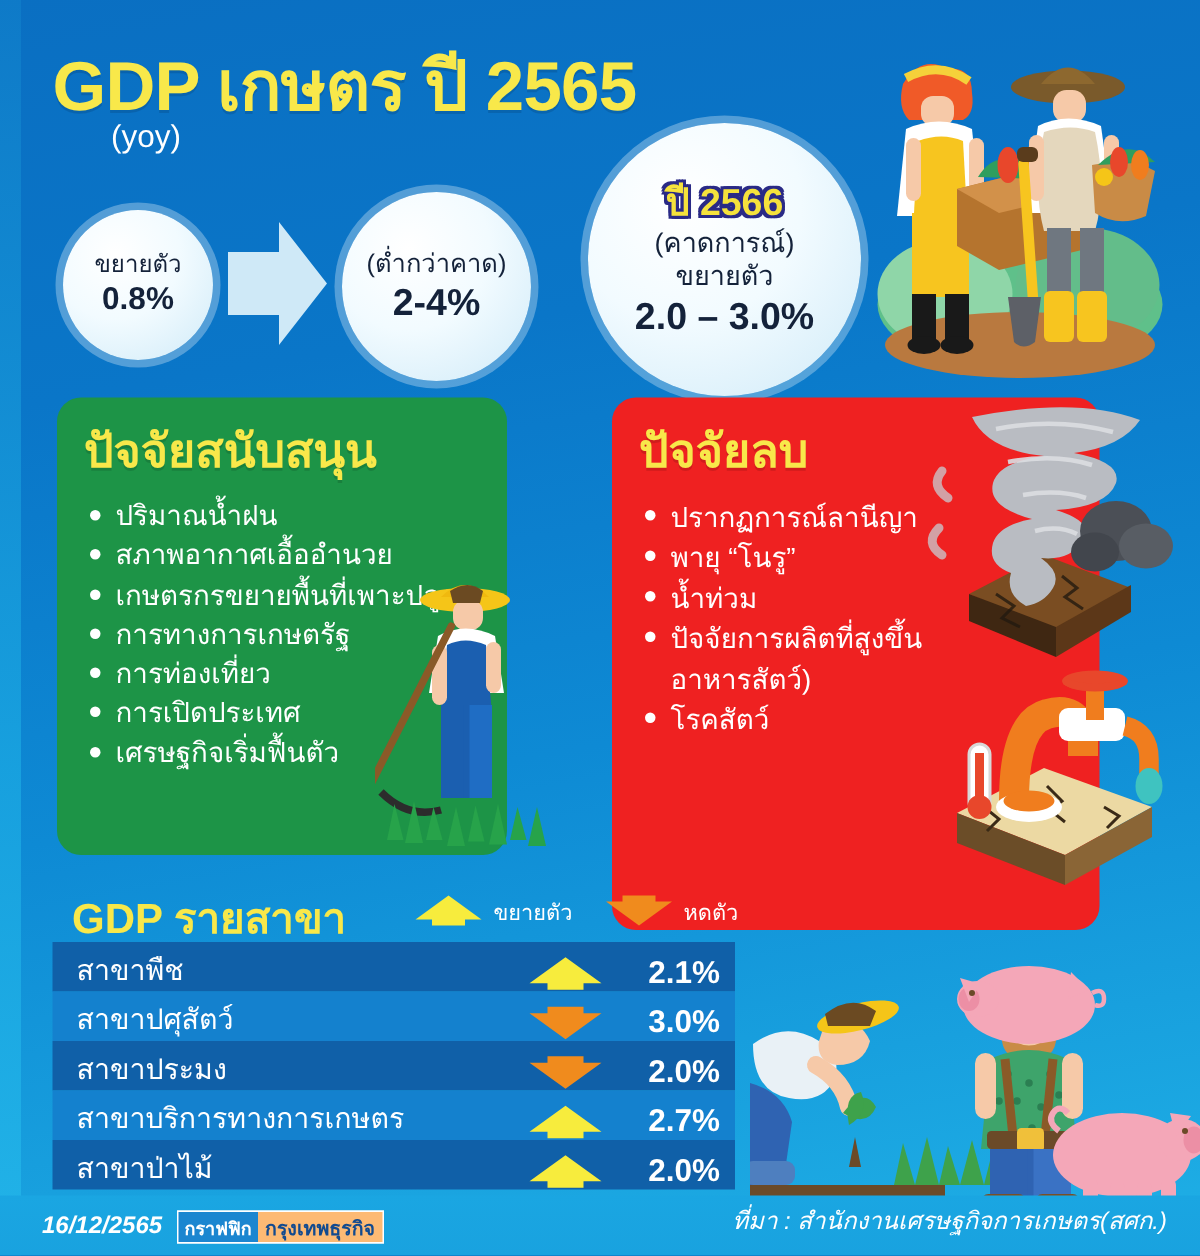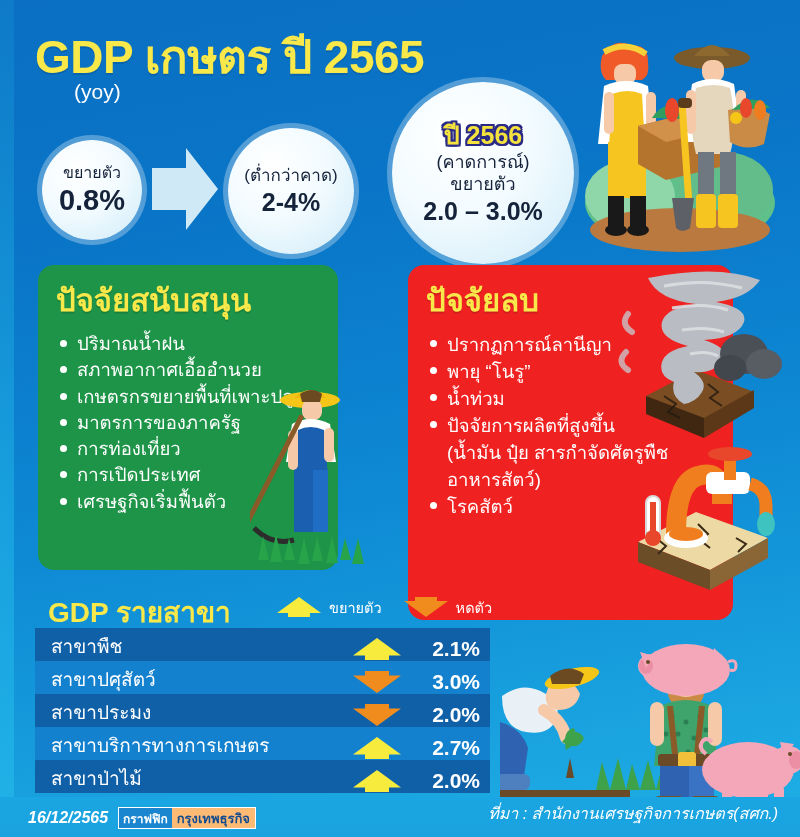--- a/index.html
+++ b/index.html
@@ -35,21 +35,21 @@
   
   .circ{
     position:absolute;border-radius:50%;
     background:radial-gradient(circle at 35% 30%,#ffffff 0%,#f2fbff 45%,#cfeaf8 100%);
     box-shadow:0 0 0 5px rgba(255,255,255,.30);
     display:flex;flex-direction:column;align-items:center;justify-content:center;
     color:#14223a;text-align:center;line-height:1.12;
   }
   .circ1{left:42px;top:140px;width:100px;height:100px;}
   .circ1 .lab{font-size:16px;}
-  .circ1 .val{font-size:29px;font-weight:bold;margin-top:2px;}
+  .circ1 .val{font-size:21px;font-weight:bold;margin-top:2px;}
   .circ2{left:228px;top:128px;width:126px;height:126px;}
   .circ2 .lab{font-size:17px;}
   .circ2 .val{font-size:25px;font-weight:bold;margin-top:3px;}
   .circ3{left:392px;top:82px;width:182px;height:182px;}
   .circ3 .yr{font-size:25px;font-weight:bold;color:#f5e23c;
     text-shadow:
       -2px -2px 0 #2a2a86, 2px -2px 0 #2a2a86,
       -2px  2px 0 #2a2a86, 2px  2px 0 #2a2a86,
        0px  2px 0 #2a2a86, 0px -2px 0 #2a2a86,
        2px  0px 0 #2a2a86,-2px  0px 0 #2a2a86;}
@@ -240,21 +240,21 @@
       <rect x="118" y="80" width="14" height="10" rx="4" fill="#5a3c1c"></rect>
     </g>
   </svg>
 
   <div class="panel panel-green">
     <h2>ปัจจัยสนับสนุน</h2>
     <ul>
       <li>ปริมาณน้ำฝน</li>
       <li>สภาพอากาศเอื้ออำนวย</li>
       <li>เกษตรกรขยายพื้นที่เพาะปลูก</li>
-      <li>มาตรการของภาครัฐ</li>
+      <li>การทางการเกษตรัฐ</li>
       <li>การท่องเที่ยว</li>
       <li>การเปิดประเทศ</li>
       <li>เศรษฐกิจเริ่มฟื้นตัว</li>
     </ul>
   </div>
 
   <svg class="rake-farmer" viewBox="0 0 120 195">
     <ellipse cx="60" cy="22" rx="30" ry="8" fill="#f5c518"></ellipse>
     <path d="M44 20 q16 -16 32 0z" fill="#f0b90f"></path>
     <rect x="52" y="22" width="20" height="20" rx="8" fill="#f6c9a8"></rect>
@@ -280,21 +280,20 @@
     </g>
   </svg>
 
   <div class="panel panel-red">
     <h2>ปัจจัยลบ</h2>
     <ul>
       <li>ปรากฏการณ์ลานีญา</li>
       <li>พายุ “โนรู”</li>
       <li>น้ำท่วม</li>
       <li>ปัจจัยการผลิตที่สูงขึ้น</li>
-      <li class="cont">(น้ำมัน ปุ๋ย สารกำจัดศัตรูพืช</li>
       <li class="cont">อาหารสัตว์)</li>
       <li>โรคสัตว์</li>
     </ul>
   </div>
 
   <svg class="tornado" viewBox="0 0 180 180">
     <path d="M34 128 l50 -26 l58 22 l-50 28z" fill="#7a4d22"></path>
     <path d="M34 128 l0 18 l58 24 l0 -20z" fill="#3f2712"></path>
     <path d="M92 150 l50 -28 l0 18 l-50 30z" fill="#5c3718"></path>
     <g stroke="#231a10" stroke-width="2" fill="none" opacity=".8">

